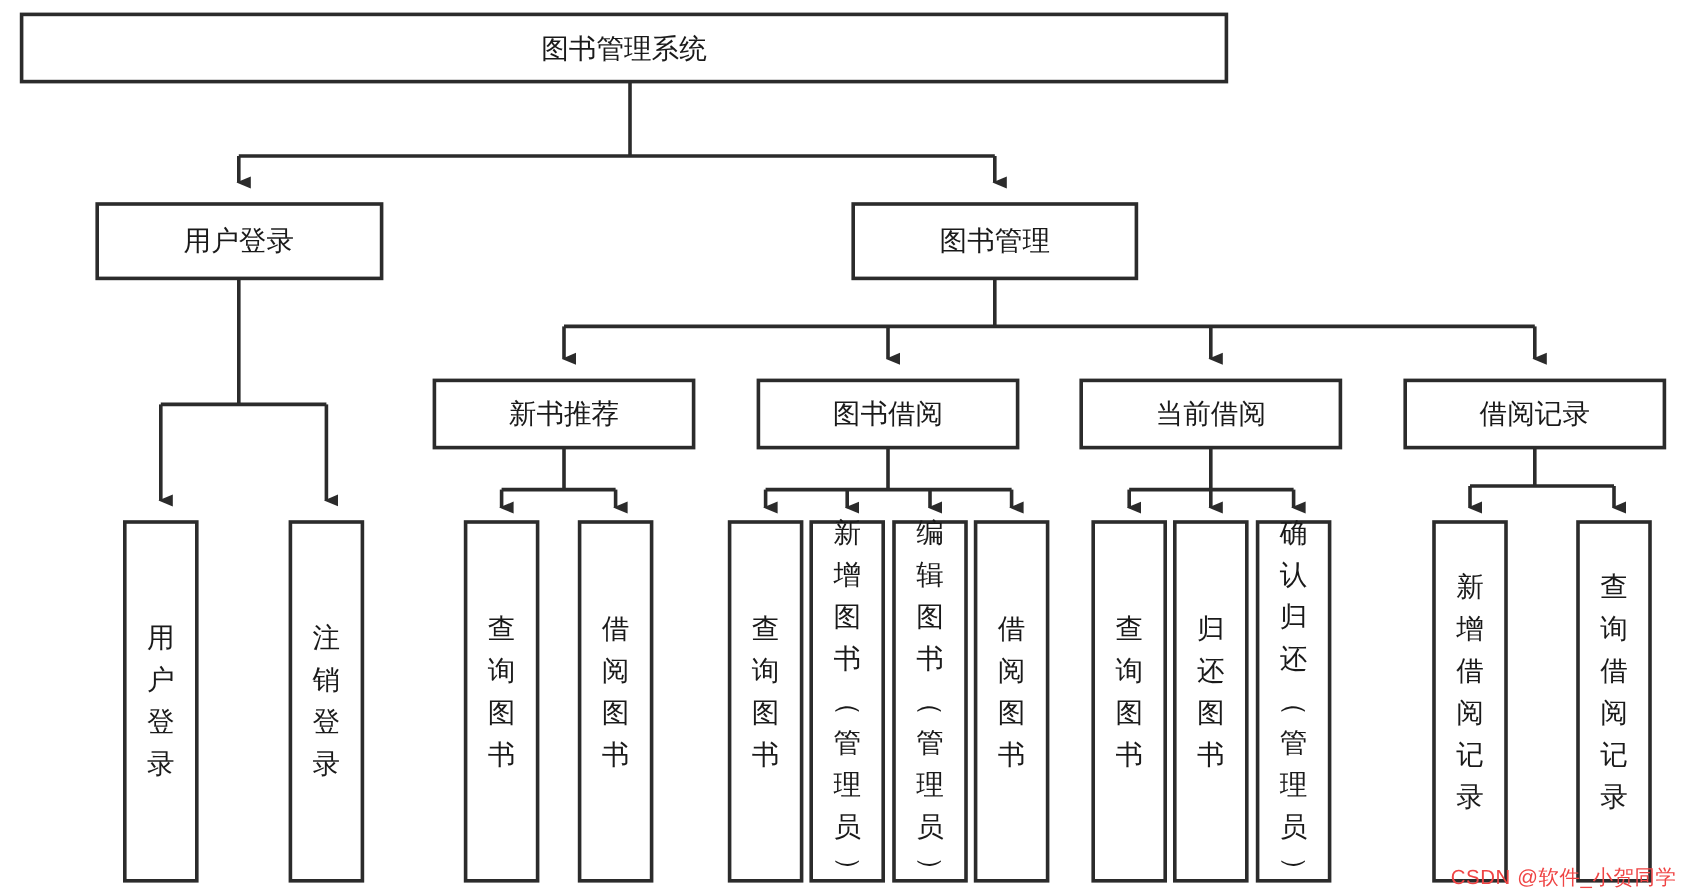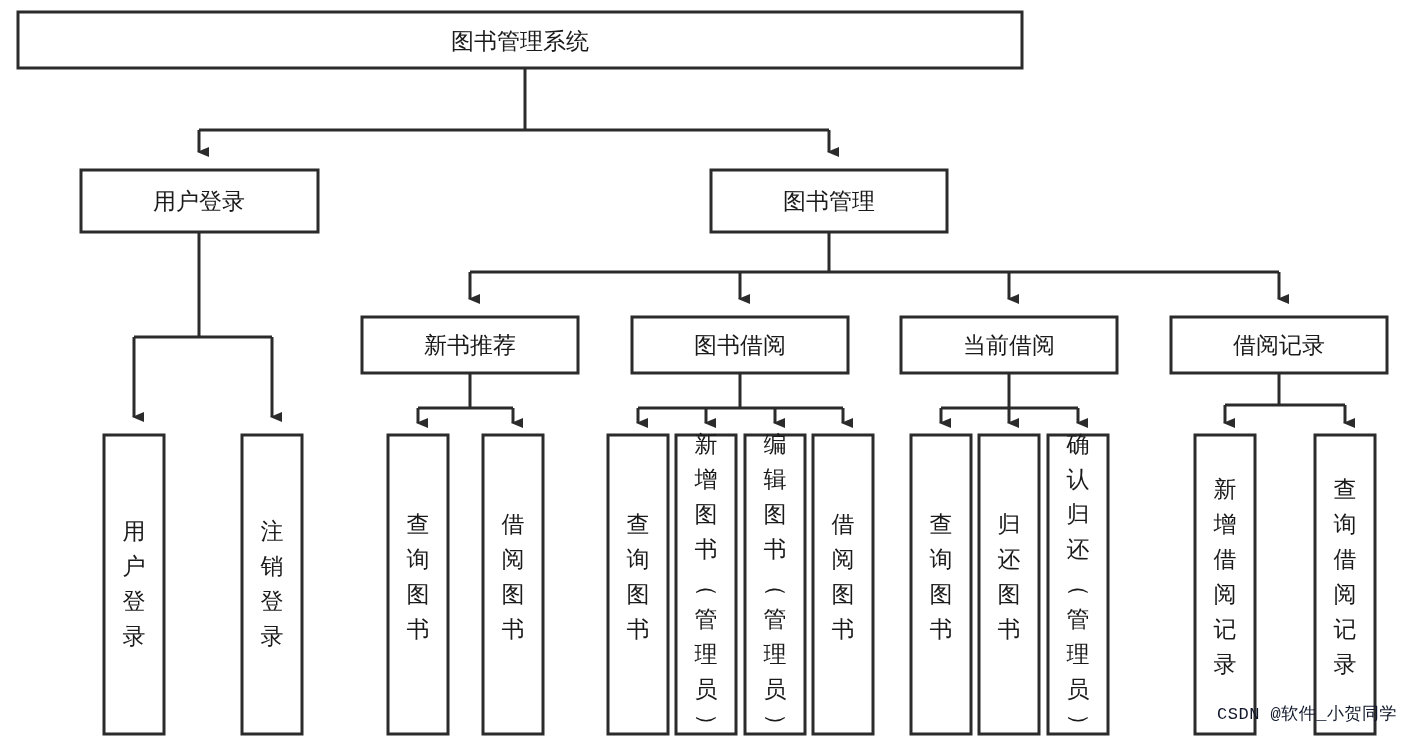--- a/index.html
+++ b/index.html
@@ -56,24 +56,24 @@
   .leaf-label-char {
     font-family: "DejaVu Sans", "Liberation Sans", sans-serif;
     font-size: 23px;
     fill: #1a1a1a;
     text-anchor: middle;
     dominant-baseline: middle;
   }
   .watermark {
     position: absolute;
     right: 8px;
-    bottom: 22px;
-    font-family: Liberation Mono, monospace;
+    bottom: 4px;
+    font-family: Liberation Sans, sans-serif;
     font-size: 17px;
-    color: #0f172a;
+    color: #ef4444;
     letter-spacing: 0.5px;
     white-space: nowrap;
     user-select: none;
   }
 </style>
 </head>
 <body>
 
 <div id="diagram-root">
   <svg id="flow" viewBox="0 0 1405 747" xmlns="http://www.w3.org/2000/svg">

